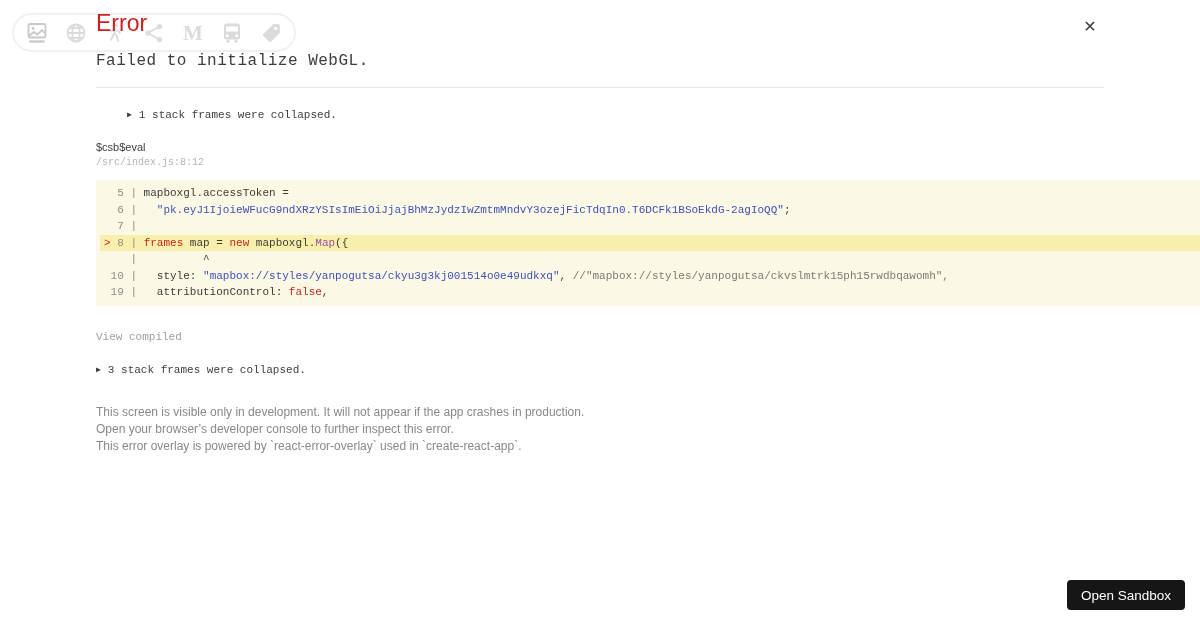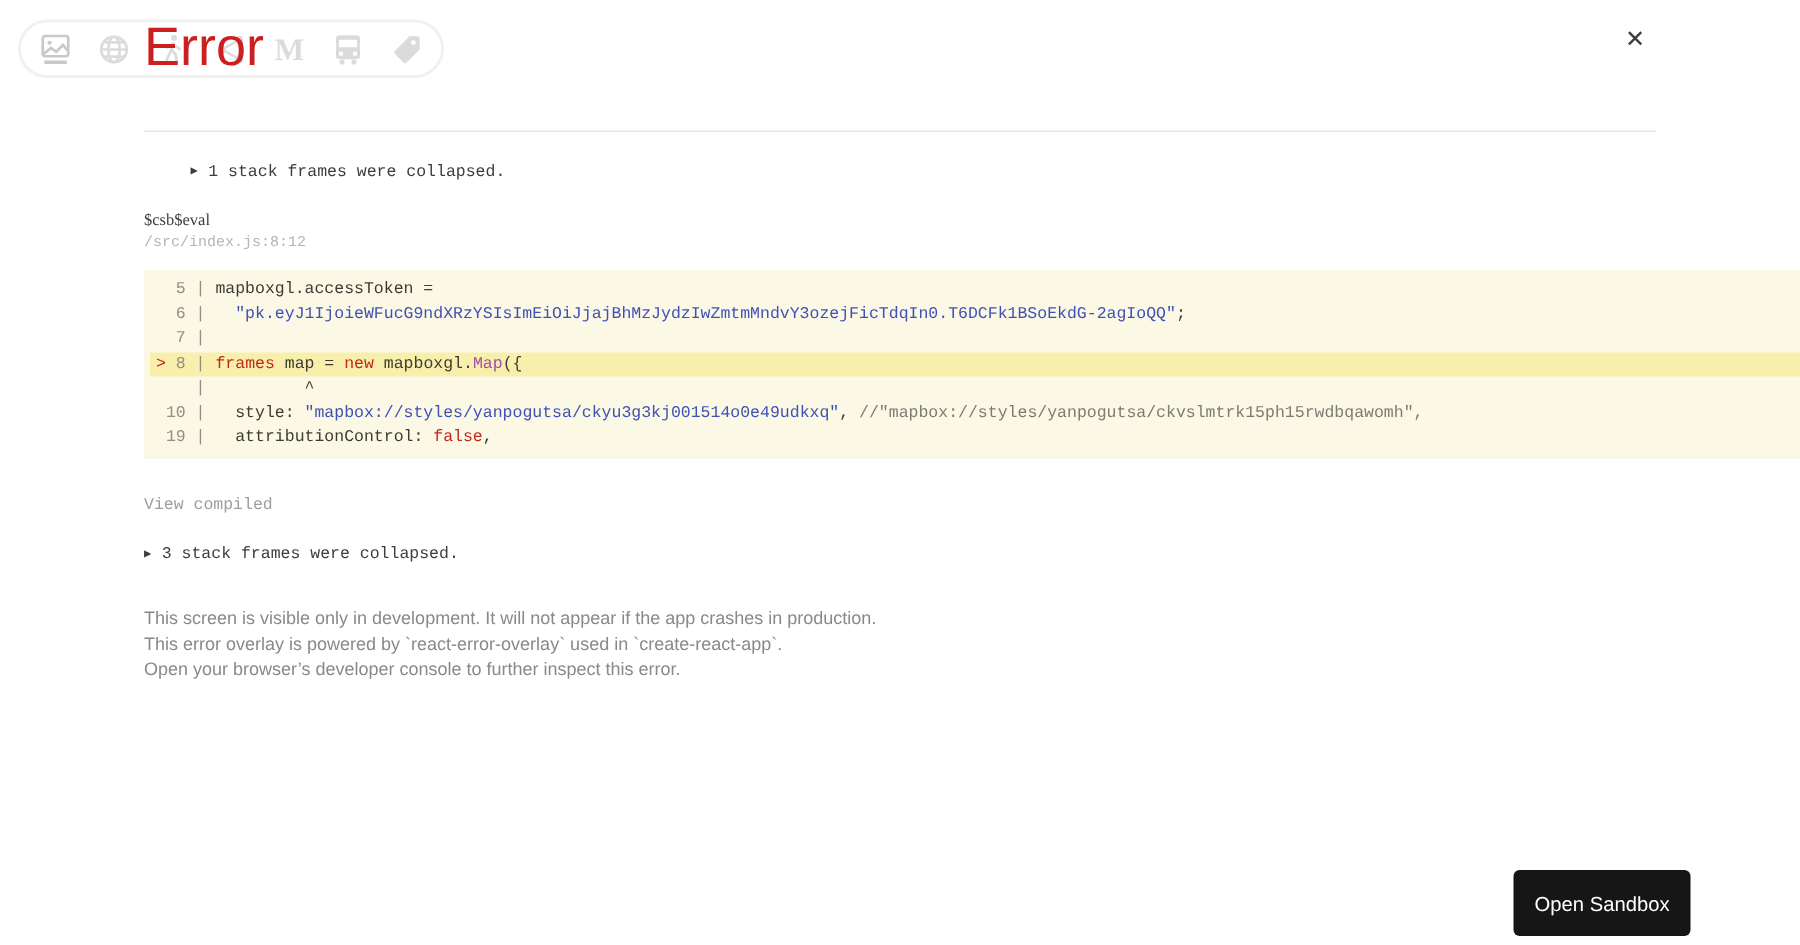--- a/index.html
+++ b/index.html
@@ -14,51 +14,51 @@
     box-sizing:border-box;display:flex;align-items:center;
     justify-content:space-between;padding:0 11px;z-index:0;
   }
   .ticon{width:24px;height:24px;display:flex;align-items:center;justify-content:center;color:#dbdbdb;}
   .ticon.first{color:#c9c9c9;}
   .ticon svg{display:block;}
   .metro-m{font-family:"Liberation Serif",serif;font-weight:bold;font-size:21px;line-height:24px;}
   
   .overlay{position:absolute;inset:0;z-index:1;}
   .ov-item{position:absolute;left:96px;}
-  .title{top:10px;font-size:36px;font-weight:500;color:#cd1f1f;z-index:2;}
+  .title{top:10px;font-size:23px;font-weight:500;color:#cd1f1f;z-index:2;}
   .close{
     position:absolute;left:1076px;top:12px;width:28px;height:28px;
     background:none;border:none;font-size:16px;color:#3c3c3c;cursor:pointer;
     font-family:"Liberation Sans",sans-serif;padding:0;
   }
   .msg{top:52px;font-family:"Liberation Mono","DejaVu Sans Mono",monospace;font-size:16px;color:#3d3d3d;letter-spacing:0.5px;}
   .divider{position:absolute;top:87px;left:96px;width:1008px;border:none;border-top:1px solid #e7e7e7;margin:0;}
   .collapse{font-family:"Liberation Mono","DejaVu Sans Mono",monospace;font-size:11px;color:#3d3d3d;cursor:pointer;}
   .collapse .tri{font-size:8px;color:#3d3d3d;margin-right:7px;vertical-align:1px;}
   .c1{top:109px;margin-left:31px;}
   .c2{top:364px;}
-  .fn{top:141px;font-family:Liberation Serif, serif;font-size:11px;color:#3d3d3d;}
+  .fn{top:141px;font-family:Liberation Sans, sans-serif;font-size:11px;color:#3d3d3d;}
   .loc{top:157px;font-family:"Liberation Mono","DejaVu Sans Mono",monospace;font-size:10px;color:#b5b5b5;}
   .codeblock{top:180px;width:1196px;background:#fbf8e6;padding:5px 4px;}
   .cline{
     font-family:"Liberation Mono","DejaVu Sans Mono",monospace;font-size:11px;
     line-height:16.5px;height:16.5px;white-space:pre;color:#3d3c33;padding-left:4px;
   }
   .cline.hl{background:#f8efad;}
   .tok-ln{color:#908f86;}
   .tok-mk{color:#c3281e;}
   .tok-kw{color:#c3281e;}
   .tok-str{color:#3f51b5;}
   .tok-cls{color:#a050a0;}
   .tok-cm{color:#7d7c72;}
   .tok-pl{color:#3d3c33;}
   .viewcompiled{top:331px;font-family:Liberation Mono, monospace;font-size:11px;color:#9e9e9e;cursor:pointer;}
   .footer{top:404px;font-size:12px;color:#898989;line-height:17px;}
   .sandbox{
-    position:absolute;left:1009px;top:580px;height:44px;padding:0 14px;
+    position:absolute;left:1067px;top:580px;height:30px;padding:0 14px;
     background:#161616;color:#ffffff;border:none;border-radius:4px;
     font-family:"Liberation Sans",sans-serif;font-size:13.5px;cursor:pointer;
   }
 </style>
 </head>
 <body>
 
 <div class="backdrop">
   <span class="ticon first">
     <svg width="24" height="24" viewBox="0 0 24 24" fill="none" stroke="currentColor" stroke-width="1.8">
@@ -106,20 +106,21 @@
     <svg width="24" height="24" viewBox="0 0 24 24">
       <path d="M12.8 3.2h6.6a1.4 1.4 0 0 1 1.4 1.4v6.6a1.8 1.8 0 0 1-.53 1.27l-8 8a1.8 1.8 0 0 1-2.54 0l-5.2-5.2a1.8 1.8 0 0 1 0-2.54l8-8a1.8 1.8 0 0 1 1.27-.53z" fill="currentColor"></path>
       <circle cx="16.6" cy="7.4" r="1.6" fill="#ffffff"></circle>
     </svg>
   </span>
 </div>
 
 <div class="overlay">
   <div class="ov-item title">Error</div>
   <button class="close">✕</button>
+  <div class="ov-item msg">Failed to initialize WebGL.</div>
   <hr class="divider">
 
   <div class="ov-item collapse c1">
     <span class="tri">▶</span><span>1 stack frames were collapsed.</span>
   </div>
 
   <div class="ov-item fn">$csb$eval</div>
   <div class="ov-item loc">/src/index.js:8:12</div>
 
   <div class="ov-item codeblock" id="codeblock">
@@ -133,18 +134,18 @@
     </div>
 
   <div class="ov-item viewcompiled">View compiled</div>
 
   <div class="ov-item collapse c2">
     <span class="tri">▶</span><span>3 stack frames were collapsed.</span>
   </div>
 
   <div class="ov-item footer" id="footer">
       <div>This screen is visible only in development. It will not appear if the app crashes in production.</div>
+      <div>Open your browser’s developer console to further inspect this error.</div>
       <div>This error overlay is powered by `react-error-overlay` used in `create-react-app`.</div>
-      <div>Open your browser’s developer console to further inspect this error.</div>
     </div>
 </div>
 
 <button class="sandbox">Open Sandbox</button>
 
 </body></html>

